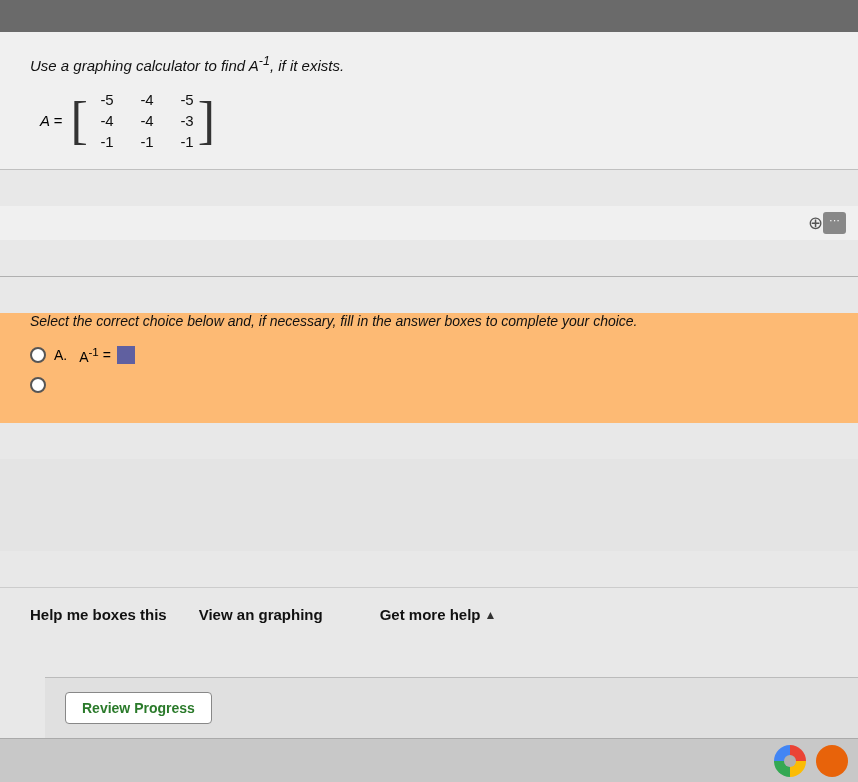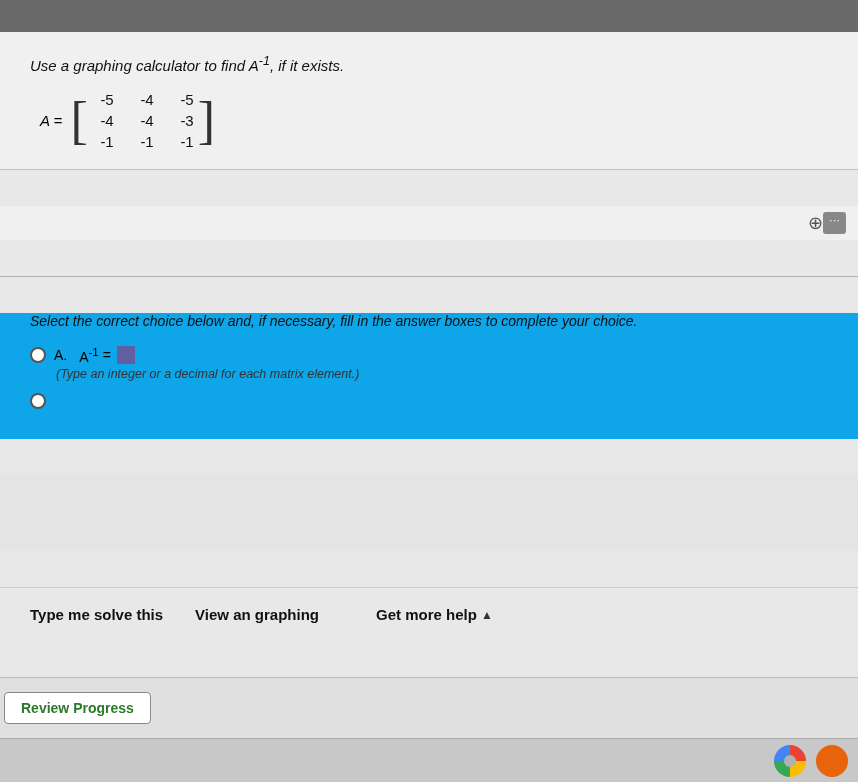--- a/index.html
+++ b/index.html
@@ -101,21 +101,21 @@
       background: #f0f0f0;
     }
 
     .move-icon {
       font-size: 18px;
       color: #555;
       cursor: pointer;
     }
 
     .options-area-wrap {
-      background: #0ea5e9;
+      background: #fdba74;
       padding: 0 30px 20px 30px;
     }
 
     .select-instruction {
       font-size: 14px;
       color: #111;
       margin-bottom: 16px;
       font-style: italic;
     }
 
@@ -203,24 +203,25 @@
       margin-left: 25px;
     }
 
     .chevron-up {
       font-size: 12px;
       color: #333;
     }
 
     .review-bar {
       background: #e0e0e0;
-      padding: 14px 4px;
+      padding: 14px 20px;
       border-top: 1px solid #bbb;
       display: flex;
       align-items: center;
+      margin-left: 45px;
     }
 
     .review-button {
       background: white;
       border: 1px solid #888;
       border-radius: 4px;
       padding: 7px 16px;
       font-size: 14px;
       color: #2a7a2a;
       font-weight: 600;
@@ -325,33 +326,32 @@
     <div class="option-item">
       <div class="radio-circle"></div>
       <div class="option-a-content">
         <div class="option-a-line">
           <span>A.</span>
           &nbsp;
           <span>A<sup>-1</sup></span>
           <span>=</span>
           <span class="answer-box"></span>
         </div>
-        <div class="type-note">(Type an integer or a decimal for each matrix element.)</div>
       </div>
     </div>
 
     <div class="option-item">
       <div class="radio-circle"></div>
     </div>
   </div>
 
   <div class="spacer-area"></div>
 
   <div class="bottom-help-bar">
-    <span class="help-link">Type me solve this</span>
+    <span class="help-link">Help me boxes this</span>
     <span class="help-link">View an graphing</span>
     <div class="get-more-help">
       <span>Get more help</span>
       <span class="chevron-up">▲</span>
     </div>
   </div>
 
   <div class="review-bar">
     <button class="review-button">Review Progress</button>
   </div>

